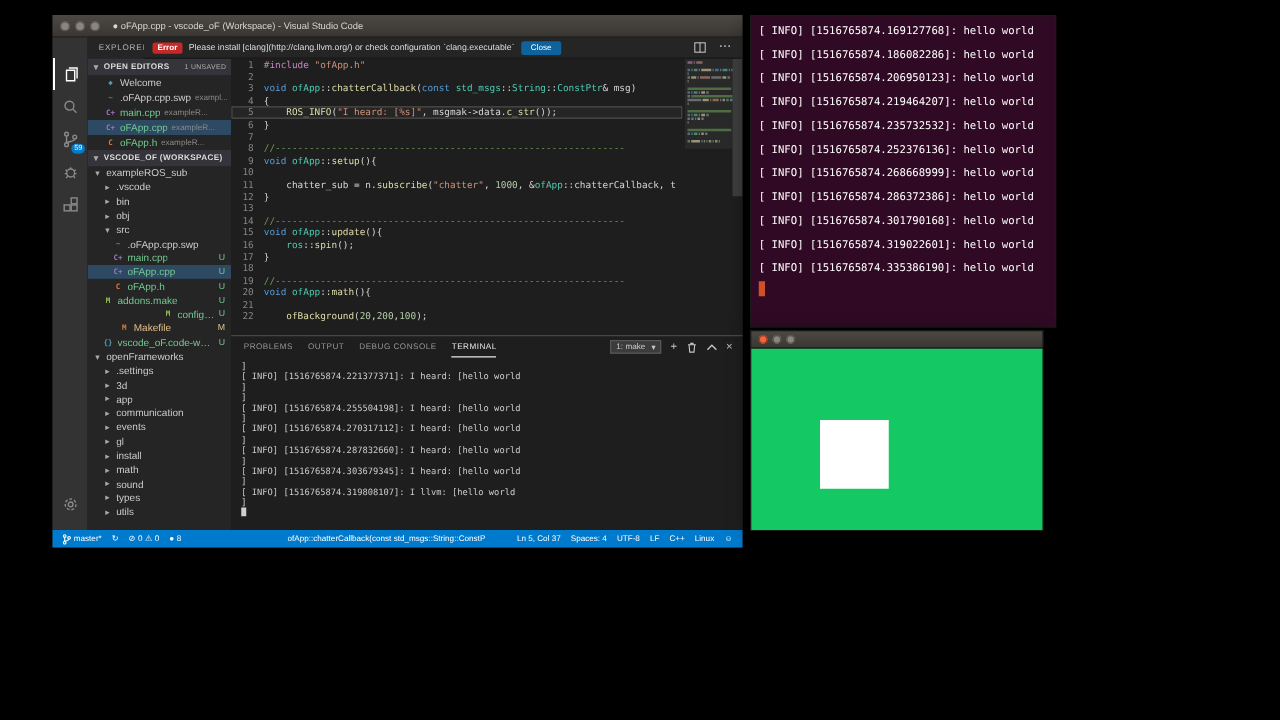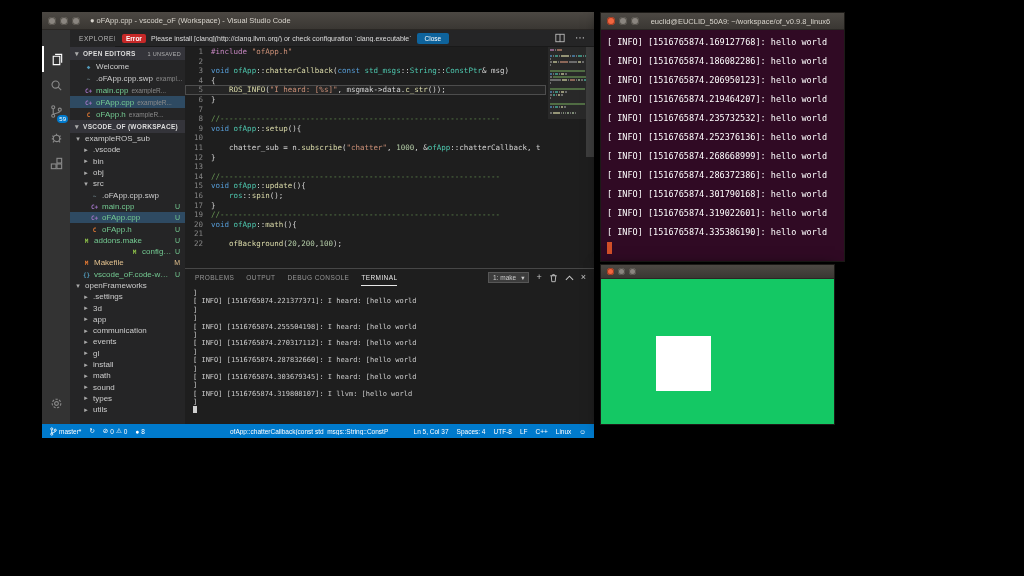--- a/index.html
+++ b/index.html
@@ -272,21 +272,21 @@
             <div class="tree-row" style="padding-left: 12px;">
               <span class="ficon fi-make">M</span>
               <span class="t-label git-U">addons.make</span>
               <span class="git-badge git-U">U</span>
             </div>
             <div class="tree-row" style="padding-left: 12px; margin-left: 48px;">
               <span class="ficon fi-make">M</span>
               <span class="t-label git-U">config.make</span>
               <span class="git-badge git-U">U</span>
             </div>
-            <div class="tree-row" style="padding-left: 12px;">
+            <div class="tree-row" style="padding-left: 25px;">
               <span class="ficon fi-makefile">M</span>
               <span class="t-label git-M">Makefile</span>
               <span class="git-badge git-M">M</span>
             </div>
             <div class="tree-row" style="padding-left: 12px;">
               <span class="ficon fi-code">{}</span>
               <span class="t-label git-U">vscode_oF.code-wor...</span>
               <span class="git-badge git-U">U</span>
             </div>
             <div class="tree-row" style="padding-left: 4px;">
@@ -353,20 +353,21 @@
               <div class="code-line"><span class="gutter">8</span><span class="line-content"><span class="c-com">//--------------------------------------------------------------</span></span></div>
               <div class="code-line"><span class="gutter">9</span><span class="line-content"><span class="c-kw">void</span><span class="c-d"> </span><span class="c-ty">ofApp</span><span class="c-d">::</span><span class="c-fn">setup</span><span class="c-d">(){</span></span></div>
               <div class="code-line"><span class="gutter">10</span></div>
               <div class="code-line"><span class="gutter">11</span><span class="line-content"><span class="c-d">    chatter_sub = n.</span><span class="c-fn">subscribe</span><span class="c-d">(</span><span class="c-str">"chatter"</span><span class="c-d">, </span><span class="c-num">1000</span><span class="c-d">, &amp;</span><span class="c-ty">ofApp</span><span class="c-d">::</span><span class="c-d">chatterCallback, t</span></span></div>
               <div class="code-line"><span class="gutter">12</span><span class="line-content"><span class="c-d">}</span></span></div>
               <div class="code-line"><span class="gutter">13</span><span class="line-content"></span></div>
               <div class="code-line"><span class="gutter">14</span><span class="line-content"><span class="c-com">//--------------------------------------------------------------</span></span></div>
               <div class="code-line"><span class="gutter">15</span><span class="line-content"><span class="c-kw">void</span><span class="c-d"> </span><span class="c-ty">ofApp</span><span class="c-d">::</span><span class="c-fn">update</span><span class="c-d">(){</span></span></div>
               <div class="code-line"><span class="gutter">16</span><span class="line-content"><span class="c-d">    </span><span class="c-ty">ros</span><span class="c-d">::</span><span class="c-fn">spin</span><span class="c-d">();</span></span></div>
               <div class="code-line"><span class="gutter">17</span><span class="line-content"><span class="c-d">}</span></span></div>
+              <div class="code-line"><span class="gutter">18</span><span class="line-content"></span></div>
               <div class="code-line"><span class="gutter">19</span><span class="line-content"><span class="c-com">//--------------------------------------------------------------</span></span></div>
               <div class="code-line"><span class="gutter">20</span><span class="line-content"><span class="c-kw">void</span><span class="c-d"> </span><span class="c-ty">ofApp</span><span class="c-d">::</span><span class="c-fn">math</span><span class="c-d">(){</span></span></div>
               <div class="code-line"><span class="gutter">21</span><span class="line-content"></span></div>
               <div class="code-line"><span class="gutter">22</span><span class="line-content"><span class="c-d">    </span><span class="c-fn">ofBackground</span><span class="c-d">(</span><span class="c-num">20</span><span class="c-d">,</span><span class="c-num">200</span><span class="c-d">,</span><span class="c-num">100</span><span class="c-d">);</span></span></div>
             </div>
           <div class="minimap">
               <div class="mm-line">
                 <span class="mm-pp" style="width: 4px;"></span>
                 <span class="mm-d" style="width: 1px;"></span>
                 <span class="mm-str" style="width: 5px;"></span>
@@ -572,26 +573,20 @@
           <span class="sb-item">UTF-8</span>
           <span class="sb-item">LF</span>
           <span class="sb-item">C++</span>
           <span class="sb-item">Linux</span>
         </span>
       <span class="sb-item">☺</span>
     </div>
   </div>
 
   <div class="window" id="gterm">
-    <div class="titlebar">
-      <span class="wbtn orange"></span>
-      <span class="wbtn"></span>
-      <span class="wbtn"></span>
-      <span class="title-text title-center">euclid@EUCLID_50A9: ~/workspace/of_v0.9.8_linux6</span>
-    </div>
     <div class="gt-body">
         <div class="gt-line">[ INFO] [1516765874.169127768]: hello world</div>
         <div class="gt-line">[ INFO] [1516765874.186082286]: hello world</div>
         <div class="gt-line">[ INFO] [1516765874.206950123]: hello world</div>
         <div class="gt-line">[ INFO] [1516765874.219464207]: hello world</div>
         <div class="gt-line">[ INFO] [1516765874.235732532]: hello world</div>
         <div class="gt-line">[ INFO] [1516765874.252376136]: hello world</div>
         <div class="gt-line">[ INFO] [1516765874.268668999]: hello world</div>
         <div class="gt-line">[ INFO] [1516765874.286372386]: hello world</div>
         <div class="gt-line">[ INFO] [1516765874.301790168]: hello world</div>

